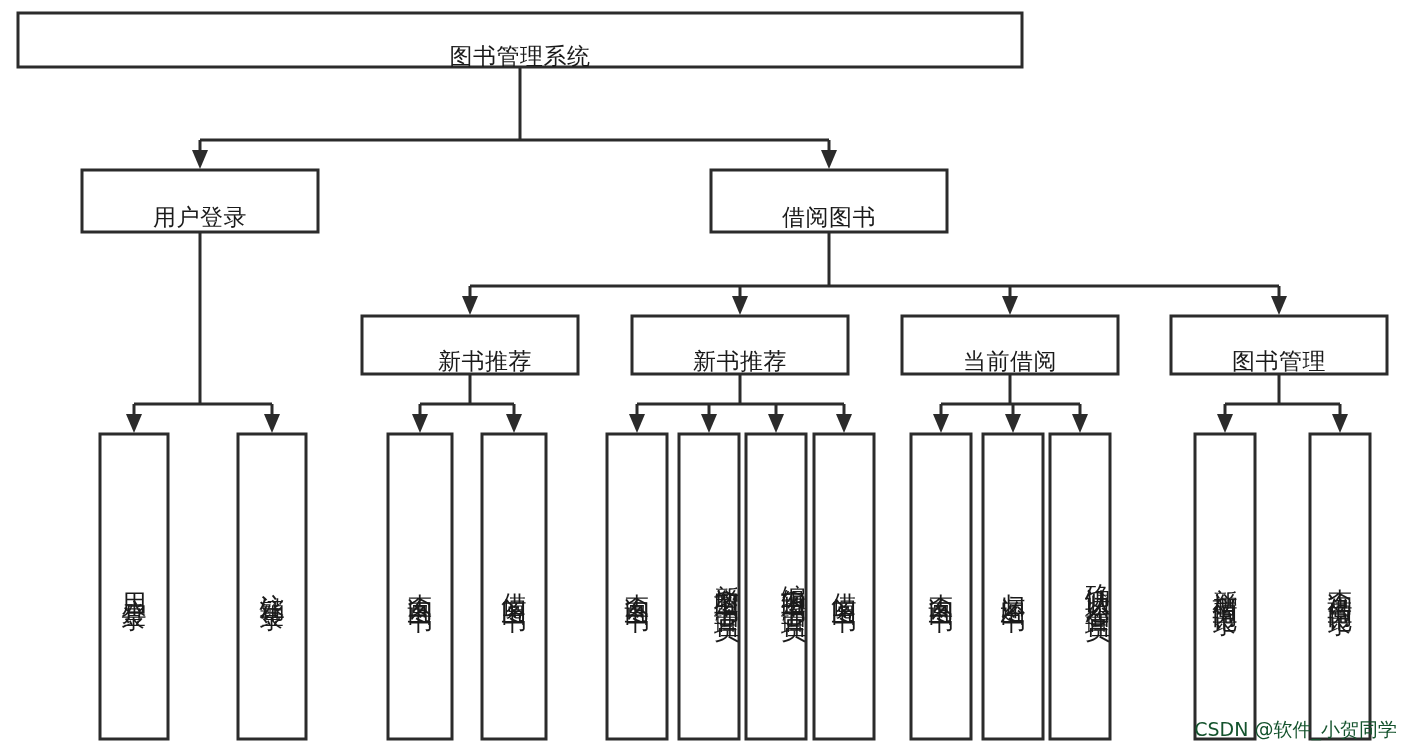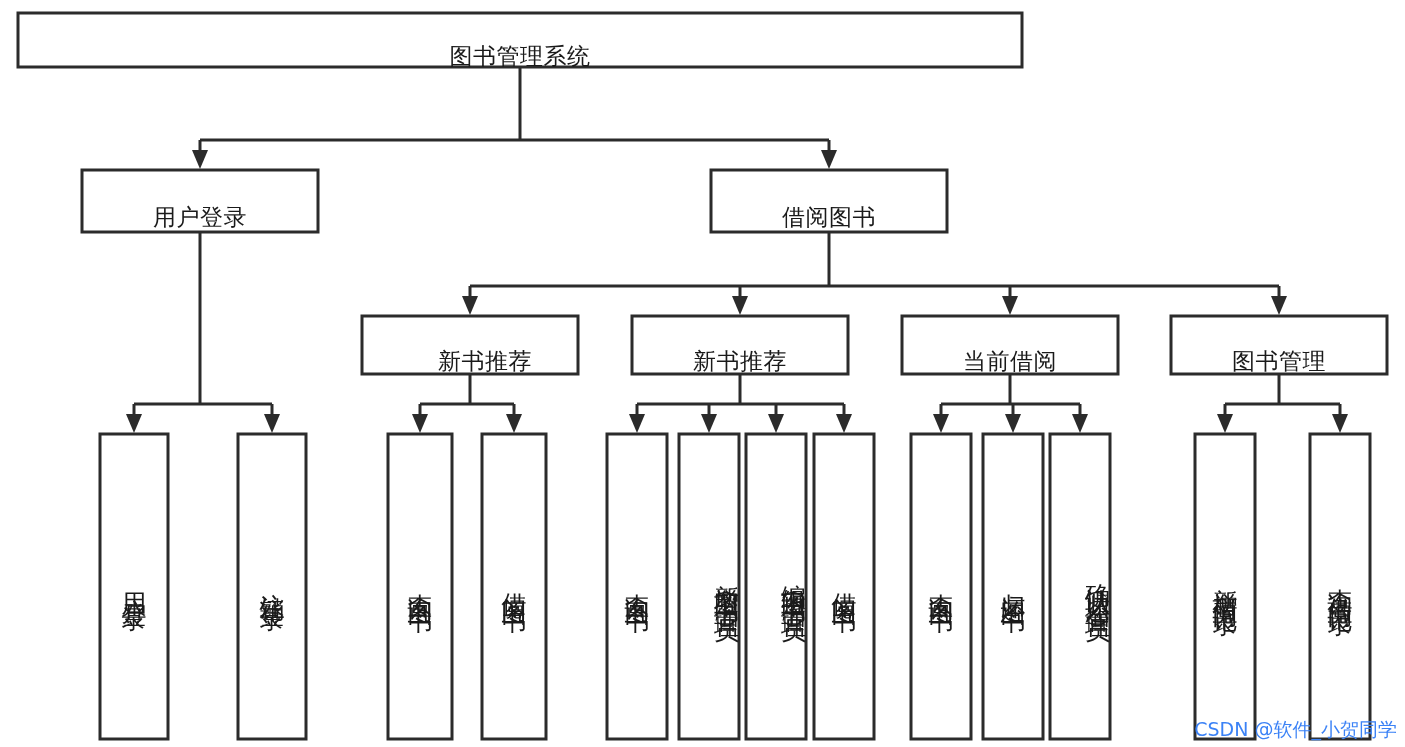--- a/index.html
+++ b/index.html
@@ -63,21 +63,21 @@
     letter-spacing: 5px;
   }
   .node-label.vert.centered {
     align-items: center;
   }
   .watermark {
     position: absolute;
     right: 8px;
     bottom: 4px;
     font-size: 19px;
-    color: #3b82f6;
+    color: #14532d;
     font-family: "DejaVu Sans", "Liberation Sans", sans-serif;
     white-space: nowrap;
   }
 </style>
 </head>
 <body>
 
 <div id="canvas">
   <svg id="diagram" viewBox="0 0 1405 747" xmlns="http://www.w3.org/2000/svg">
     <g id="edge-layer">

